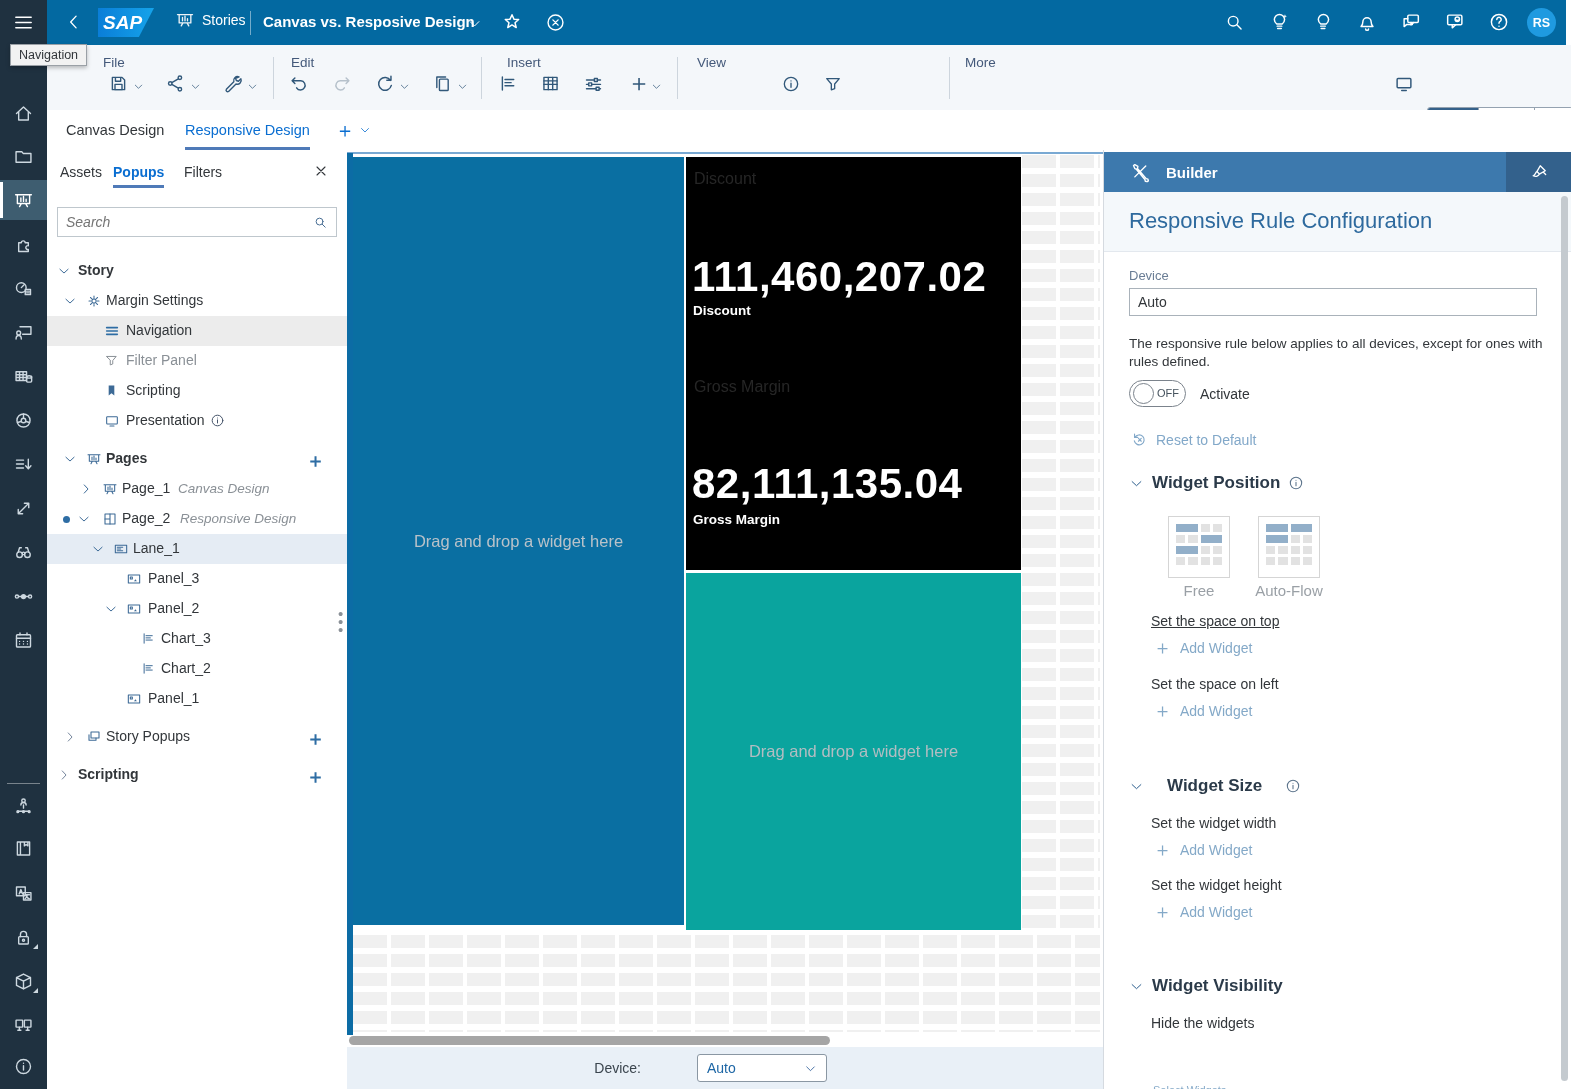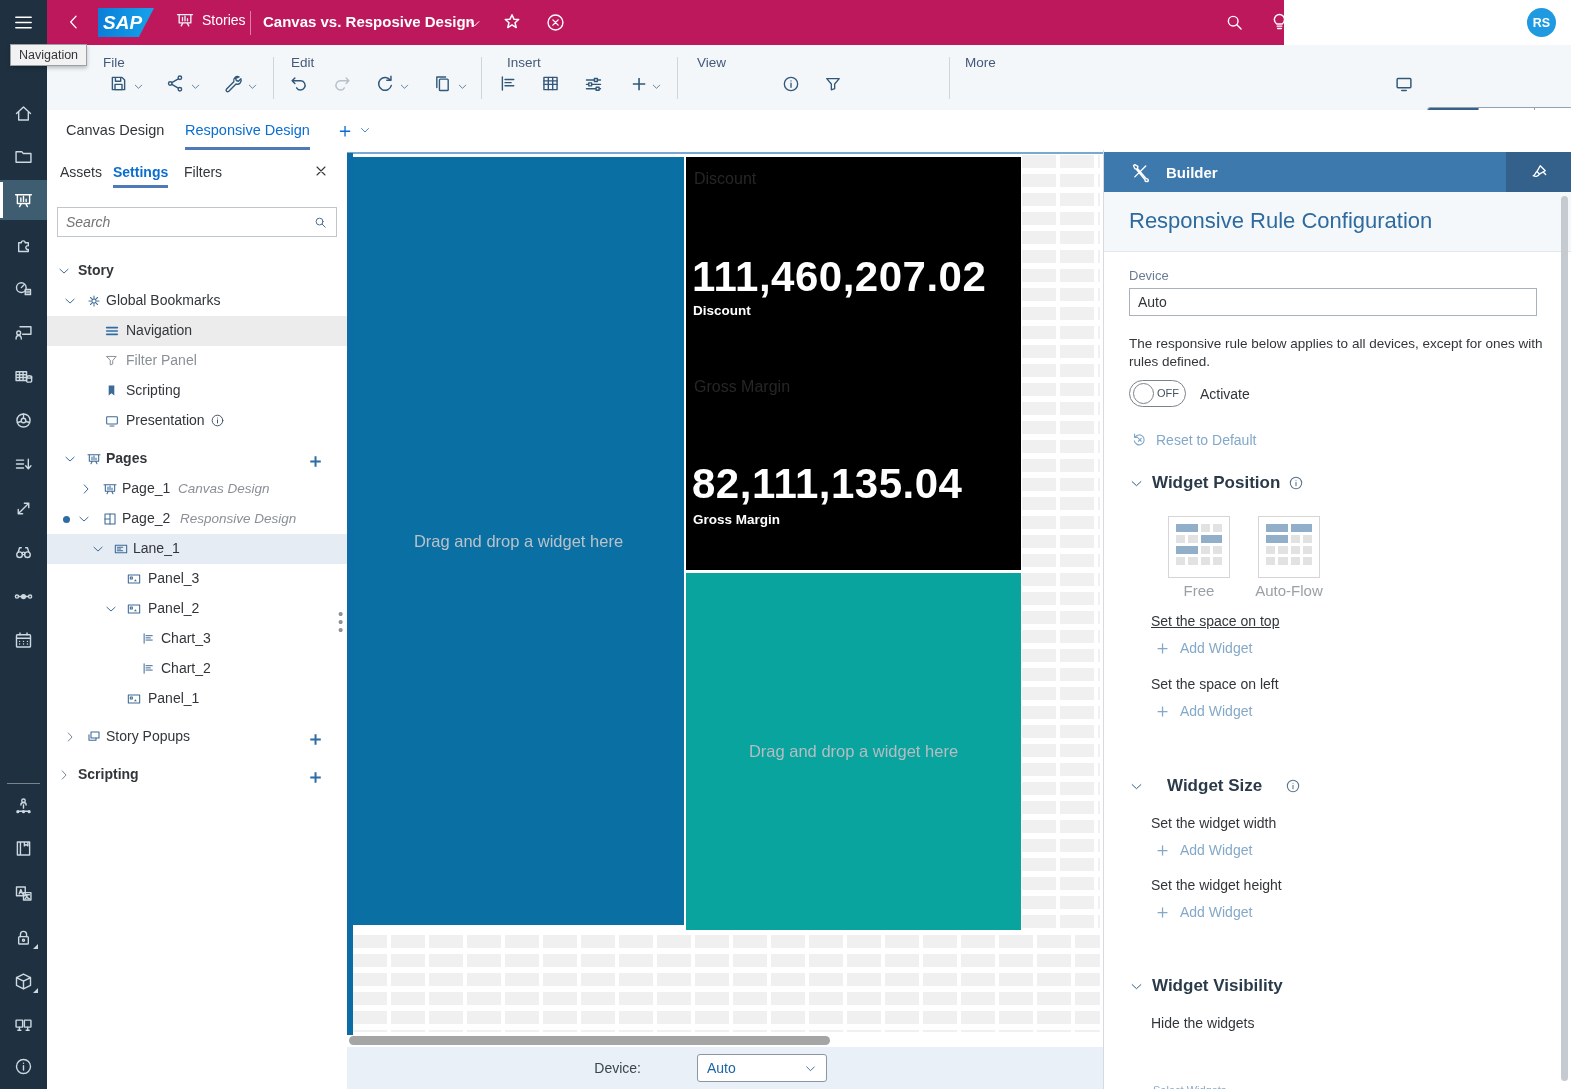--- a/index.html
+++ b/index.html
@@ -4,21 +4,21 @@
 <style>
   html,body{margin:0;padding:0;background:#fff;}
   .screen{position:relative;width:1571px;height:1089px;overflow:hidden;
     font-family:"Liberation Sans","DejaVu Sans",sans-serif;font-size:14px;color:#32363a;background:#fff;}
   .abs{position:absolute;}
   .row{display:flex;align-items:center;}
   .ic{fill:none;stroke:currentColor;stroke-width:1.6;stroke-linecap:round;stroke-linejoin:round;display:block;}
   .icf{fill:currentColor;stroke:none;display:block;}
 
   
-  .topbar{left:0;top:0;width:1284px;height:45px;background:#be185d;color:#fff;}
+  .topbar{left:0;top:0;width:1566px;height:45px;background:#0369a1;color:#fff;}
   .sapLogo{left:98px;top:8px;width:56px;height:29px;background:linear-gradient(90deg,#0a7ed8,#15a3ea);
     clip-path:polygon(0 0,100% 0,73% 100%,0 100%);color:#fff;font-weight:bold;font-style:italic;
     font-size:19px;display:flex;align-items:center;padding-left:5px;box-sizing:border-box;}
   .tbSep{width:1px;height:24px;background:rgba(255,255,255,.45);}
   .tbTitle{font-weight:bold;font-size:15px;white-space:nowrap;}
   .tbIco{color:#eef3f7;}
 
   
   .rail{left:0;top:45px;width:47px;height:1044px;background:#1f3140;color:#cdd8e0;}
   .railItem{position:absolute;left:0;width:47px;height:40px;display:flex;align-items:center;justify-content:center;}
@@ -520,21 +520,21 @@
           <path d="M5 9 12 16 19 9"></path>
         </svg>
       </div>
   </div>
 
   <div class="abs outline">
     <div class="otab" style="left:13px;">
         <span>Assets</span>
       </div>
     <div class="otab active" style="left:66px;">
-        <span>Settings</span>
+        <span>Popups</span>
       </div>
     <div class="otab" style="left:137px;">
         <span>Filters</span>
       </div>
     <div class="abs" style="left:266px;top:13px;color:#32363a;">
       <svg class="ic" width="16" height="16" viewBox="0 0 24 24">
           <path d="M6 6l12 12M18 6 6 18"></path>
         </svg>
       </div>
 
@@ -561,21 +561,21 @@
           <svg class="ic" width="14" height="14" viewBox="0 0 24 24">
             <path d="M5 9 12 15.5 19 9"></path>
           </svg>
         </span>
       <span class="tico" style="left:39px;">
           <svg class="ic" width="16" height="16" viewBox="0 0 24 24">
             <circle cx="12" cy="12" r="3.2"></circle>
             <path d="M12 4.5v2.3M12 17.2v2.3M4.5 12h2.3M17.2 12h2.3M6.7 6.7l1.6 1.6M15.7 15.7l1.6 1.6M17.3 6.7l-1.6 1.6M8.3 15.7l-1.6 1.6"></path>
           </svg>
         </span>
-      <span class="tlabel" style="left:59px;">Global Bookmarks</span>
+      <span class="tlabel" style="left:59px;">Margin Settings</span>
     </div>
     <div class="abs trow selGray" style="top:166px;">
       <span class="tico" style="left:57px;color:#2e6da4;">
           <svg class="ic" width="16" height="16" viewBox="0 0 24 24" style="stroke-width:2.4;">
             <path d="M4 7h16M4 12h16M4 17h16"></path>
           </svg>
         </span>
       <span class="tlabel" style="left:79px;">Navigation</span>
     </div>
     <div class="abs trow" style="top:196px;">

